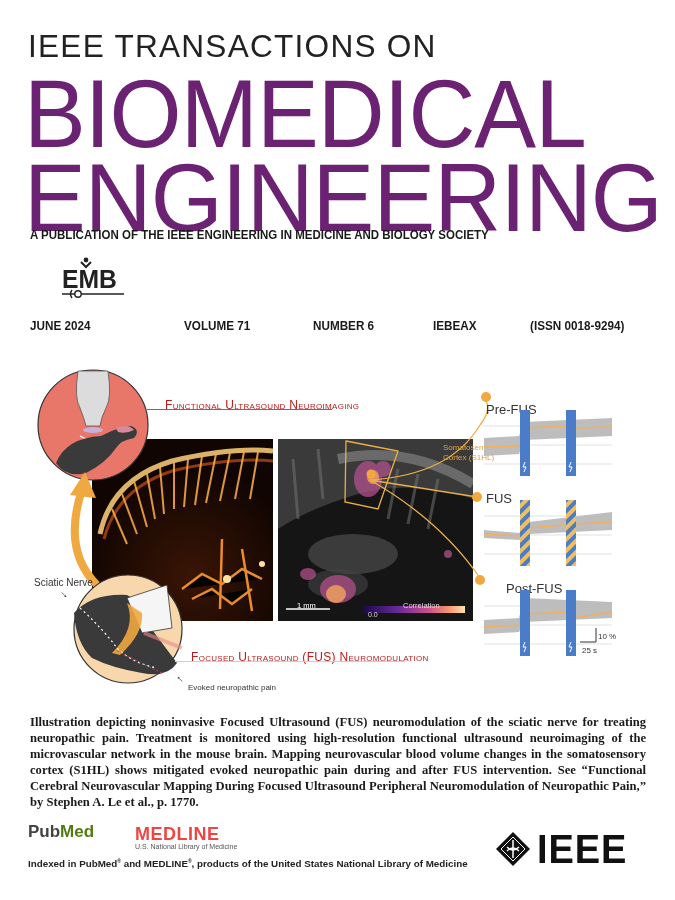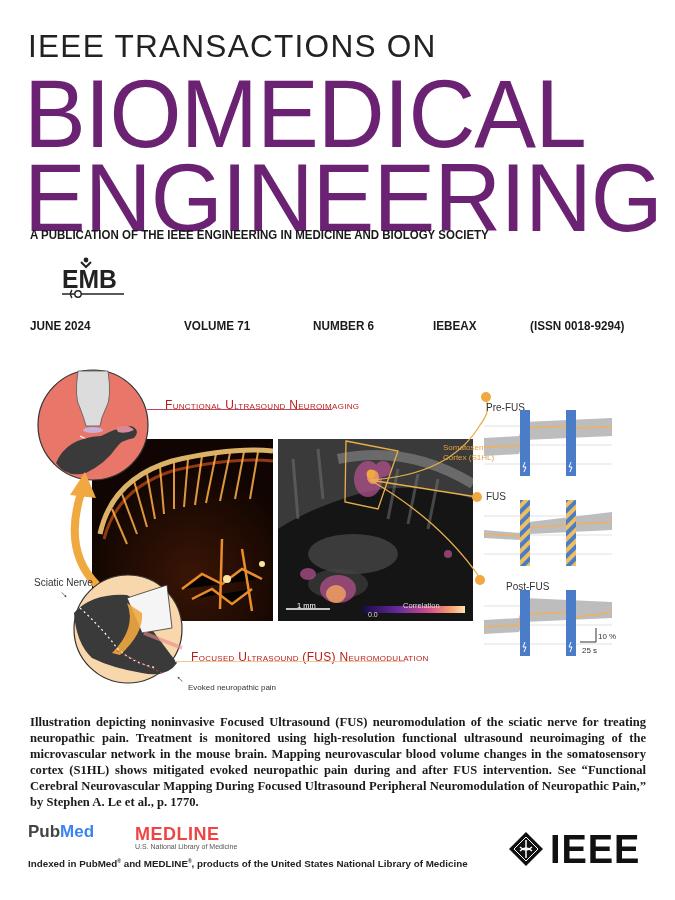--- a/index.html
+++ b/index.html
@@ -21,32 +21,32 @@
   .issue-row { top: 318px; font-size: 13px; font-weight: 700; white-space: nowrap; transform: scaleX(0.9); transform-origin: left; }
 
   
   .figure { left: 0; top: 360px; width: 675px; height: 340px; }
   .fig-label { font-variant: small-caps; font-size: 12px; color: #b91c1c; white-space: nowrap; letter-spacing: 0.3px; }
   .fus-line { height: 1px; }
 
   .panel-left { left: 92px; top: 439px; width: 181px; height: 182px; background: #1a0c06; overflow: hidden; }
   .panel-mid { left: 278px; top: 439px; width: 195px; height: 182px; background: #111; overflow: hidden; }
 
-  .mini-label { font-size: 10px; color: #333; white-space: nowrap; }
+  .mini-label { font-size: 13px; color: #333; white-space: nowrap; }
   .trace-svg { position: absolute; }
 
   .caption { left: 30px; top: 714px; width: 616px; font-family: "Liberation Serif", serif; font-weight: 700; font-size: 12.6px; line-height: 16px; text-align: justify; color: #1a1a1a; }
 
   .pubmed { left: 28px; top: 822px; font-size: 17px; font-weight: 700; color: #444; white-space: nowrap; }
   .medline { left: 135px; top: 824px; }
   .medline-word { font-size: 18px; font-weight: 900; color: #ef4444; letter-spacing: 0.5px; }
   .medline-sub { font-size: 7px; color: #555; margin-top: -2px; }
   .indexed { left: 28px; top: 858px; font-size: 9.8px; font-weight: 700; color: #222; white-space: nowrap; }
   .indexed sup { font-size: 5px; }
-  .ieee-wrap { left: 508px; top: 829px; display: flex; align-items: center; }
+  .ieee-wrap { left: 495px; top: 829px; display: flex; align-items: center; }
   .ieee-word { font-size: 40px; font-weight: 900; color: #111; letter-spacing: 1px; margin-left: 6px; line-height: 1; transform: scaleX(0.95); transform-origin: left; }
 </style>
 </head>
 <body>
 
 <div class="abs series-line">IEEE TRANSACTIONS ON</div>
 <div class="abs title-line title-1">BIOMEDICAL</div>
 <div class="abs title-line title-2">ENGINEERING</div>
 <div class="abs society">A PUBLICATION OF THE IEEE ENGINEERING IN MEDICINE AND BIOLOGY SOCIETY</div>
 
@@ -244,21 +244,21 @@
   <path d="M41 52 L39 57 L42 57 L40 62" stroke="#fff" stroke-width="1" fill="none"></path>
   <path d="M87 52 L85 57 L88 57 L86 62" stroke="#fff" stroke-width="1" fill="none"></path>
   <path d="M96 52 L112 52 L112 38" stroke="#333" stroke-width="1" fill="none"></path>
 </svg>
 <div class="abs mini-label" style="left:598px; top:632px; font-size:8px;text-align:right;">10 %</div>
 <div class="abs mini-label" style="left:582px; top:646px; font-size:8px;">25 s</div>
 
 <div class="abs caption">Illustration depicting noninvasive Focused Ultrasound (FUS) neuromodulation of the sciatic nerve for treating neuropathic pain. Treatment is monitored using high-resolution functional ultrasound neuroimaging of the microvascular network in the mouse brain. Mapping neurovascular blood volume changes in the somatosensory cortex (S1HL) shows mitigated evoked neuropathic pain during and after FUS intervention. See “Functional Cerebral Neurovascular Mapping During Focused Ultrasound Peripheral Neuromodulation of Neuropathic Pain,” by Stephen A. Le et al., p. 1770.</div>
 
 <div class="abs pubmed">
-  <span>Pub</span><span style="color:#3b82f6;">Med</span>
+  <span>Pub</span><span style="color:#4d7c0f;">Med</span>
 </div>
 <div class="abs medline">
   <div class="medline-word">MEDLINE</div>
   <div class="medline-sub">U.S. National Library of Medicine</div>
 </div>
 <div class="abs indexed">
   <span>Indexed in PubMed</span><sup>®</sup><span> and MEDLINE</span><sup>®</sup><span>, products of the United States National Library of Medicine</span>
 </div>
 <div class="abs ieee-wrap">
   <svg width="36" height="36" viewBox="0 0 36 36">

